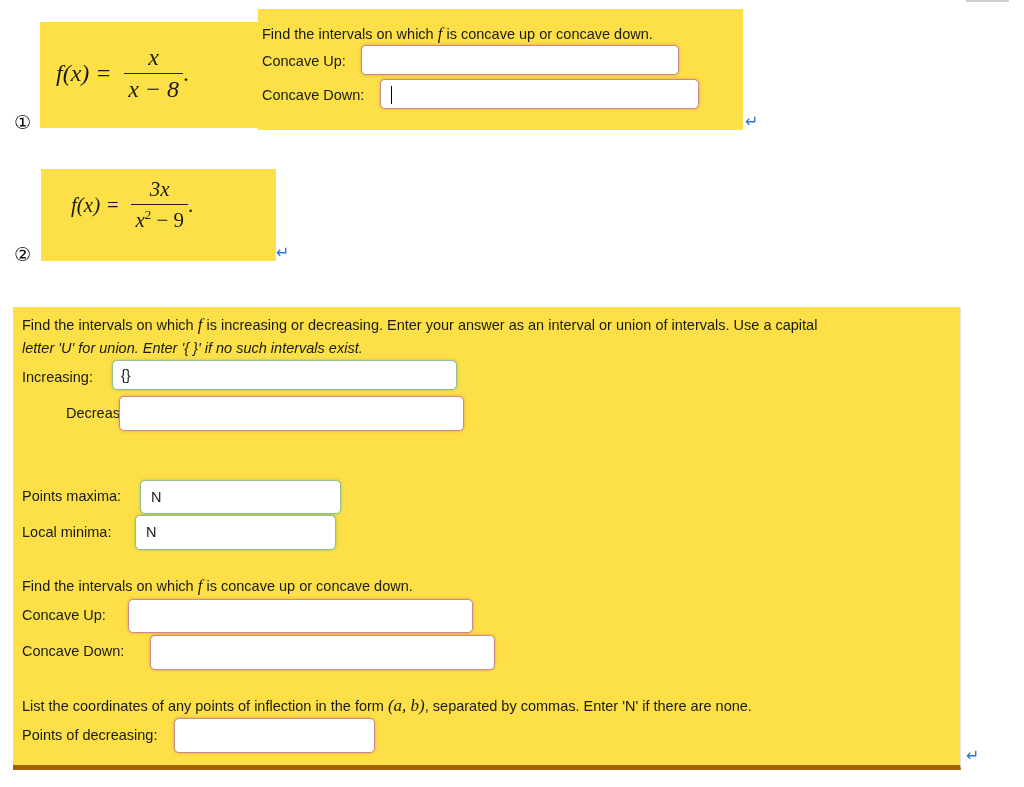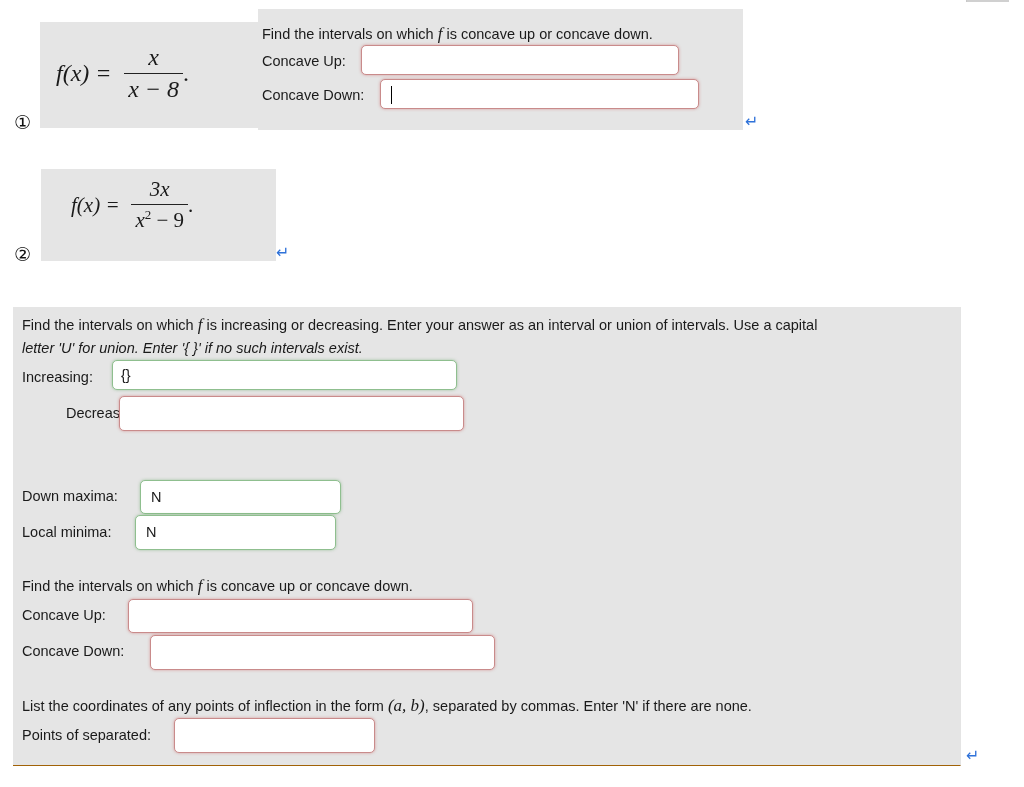--- a/index.html
+++ b/index.html
@@ -1,19 +1,19 @@
 <!DOCTYPE html>
 <html><head>
 <meta charset="utf-8">
 <style>
   html, body { margin: 0; padding: 0; background: #ffffff; }
   body { width: 1024px; height: 787px; position: relative; overflow: hidden;
          font-family: "Liberation Sans", sans-serif; color: #1a1a1a; }
   .abs { position: absolute; }
-  .gray { background: #e5e5e5; }
+  .gray { background: #fde047; }
   .txt { font-size: 14.5px; line-height: 18px; white-space: nowrap; }
   .math { font-family: "Liberation Serif", "DejaVu Serif", serif; font-style: italic; }
   .mathr { font-family: "Liberation Serif", "DejaVu Serif", serif; }
   .field { position: absolute; height: 30px; box-sizing: border-box; background: #ffffff;
            border-radius: 5px; font-size: 14.5px; padding: 0 10px; line-height: 28px;
            font-family: "Liberation Sans", sans-serif; color: #1a1a1a; }
   .field.err { border: 1px solid #c98b8b; box-shadow: 0 0 3px rgba(200,90,90,0.55); }
   .field.ok  { border: 1px solid #8fbf8f; box-shadow: 0 0 3px rgba(90,160,90,0.5); }
   .caret { display: inline-block; width: 1px; height: 18px; background: #000; vertical-align: middle; }
   .circled { font-size: 19px; line-height: 20px; font-family: "DejaVu Sans", sans-serif; color: #111; }
@@ -60,48 +60,48 @@
     <span class="frac" style="margin-left:6px;">
       <span class="num"><span class="math">3x</span></span>
       <span class="bar"></span>
       <span class="den"><span class="math">x</span><sup class="mathr" style="font-size:13px;">2</sup><span class="mathr"> − 9</span></span>
     </span><span class="mathr" style="vertical-align:middle;">.</span>
   </div>
 </div>
 <div class="abs circled" style="left:14px; top:244px;">②</div>
 <div class="abs ret" style="left:276px; top:245px;">↵</div>
 
-<div class="abs gray" style="left:13px; top:307px; width:947px; height:458px; border-right:1px solid #e4e4e4; border-bottom:1px solid #a16207;">
+<div class="abs gray" style="left:13px; top:307px; width:947px; height:458px; border-right:1px solid #e4e4e4; border-bottom:5px solid #a16207;">
 
   <div class="abs txt" style="left:9px; top:9px;">
     <span>Find the intervals on which</span>
     <span class="math" style="font-size:17px;">f</span>
     <span>is increasing or decreasing. Enter your answer as an interval or union of intervals. Use a capital</span>
   </div>
   <div class="abs txt" style="left:9px; top:32px;font-style:italic;">letter 'U' for union. Enter '{ }' if no such intervals exist.</div>
   <div class="abs txt" style="left:9px; top:61px;">Increasing:</div>
   <div class="field ok" style="left:99px; top:53px; width:345px; padding-left:8px;">{}</div>
   <div class="abs txt" style="left:9px; top:97px;margin-left:44px;">Decreasing:</div>
   <div class="field err" style="left:106px; top:89px; width:345px; height:35px;"></div>
 
-  <div class="abs txt" style="left:9px; top:180px;">Down maxima:</div>
+  <div class="abs txt" style="left:9px; top:180px;">Points maxima:</div>
   <div class="field ok" style="left:127px; top:173px; width:201px; height:34px; line-height:32px;">N</div>
   <div class="abs txt" style="left:9px; top:216px;">Local minima:</div>
   <div class="field ok" style="left:122px; top:208px; width:201px; height:35px; line-height:33px;">N</div>
 
   <div class="abs txt" style="left:9px; top:270px;">
     <span>Find the intervals on which</span>
     <span class="math" style="font-size:17px;">f</span>
     <span>is concave up or concave down.</span>
   </div>
   <div class="abs txt" style="left:9px; top:299px;">Concave Up:</div>
   <div class="field err" style="left:115px; top:292px; width:345px; height:34px;"></div>
   <div class="abs txt" style="left:9px; top:335px;">Concave Down:</div>
   <div class="field err" style="left:137px; top:328px; width:345px; height:35px;"></div>
 
   <div class="abs txt" style="left:9px; top:390px;">
     <span>List the coordinates of any points of inflection in the form</span>
     <span class="math" style="font-size:17px;">(a, b)</span><span>, separated by commas. Enter 'N' if there are none.</span>
   </div>
-  <div class="abs txt" style="left:9px; top:419px;">Points of separated:</div>
+  <div class="abs txt" style="left:9px; top:419px;">Points of decreasing:</div>
   <div class="field err" style="left:161px; top:411px; width:201px; height:35px;"></div>
 </div>
 <div class="abs ret" style="left:966px; top:748px;">↵</div>
 
 </body></html>

